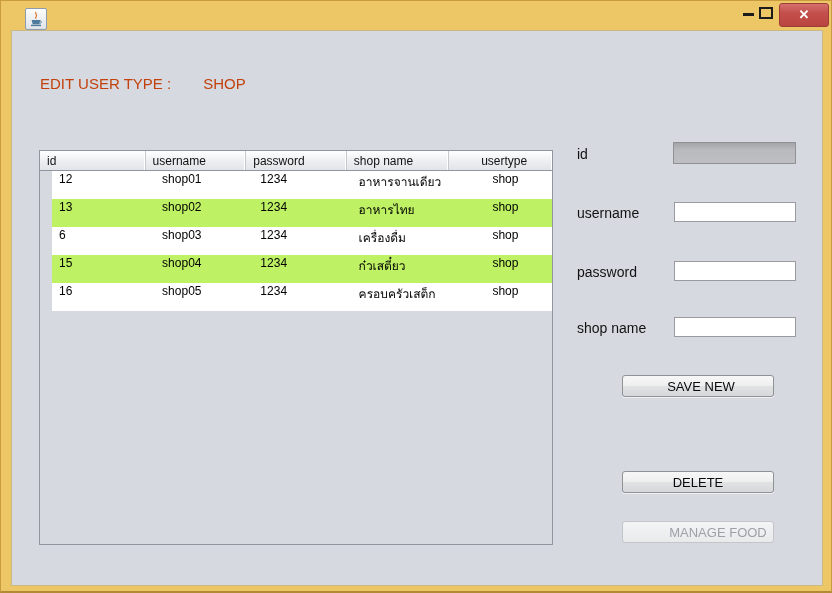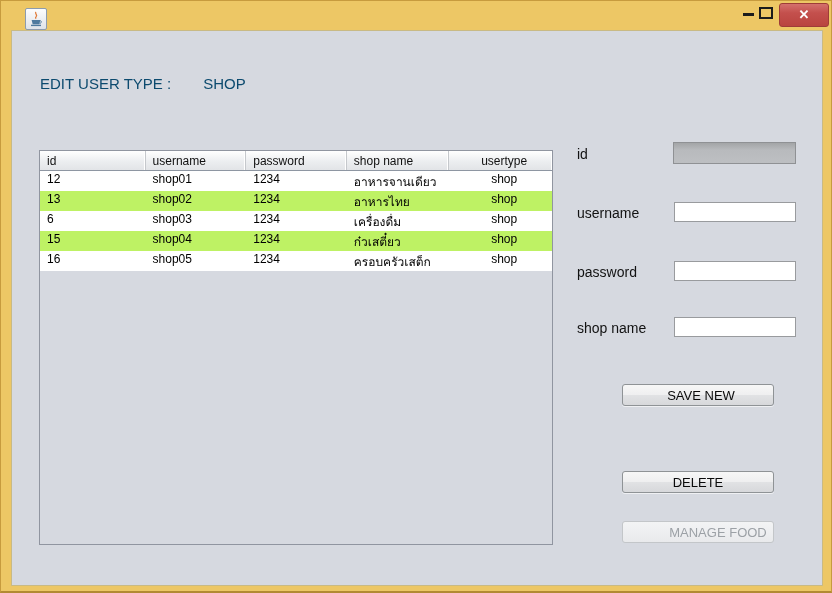--- a/index.html
+++ b/index.html
@@ -30,38 +30,38 @@
     border:1px solid #9e3c38; border-radius:3px;
     color:#ffffff; font-size:13px; font-weight:bold; text-align:center; line-height:22px;
   }
 
   
   .panel {
     position:absolute; left:10px; top:29px; width:812px; height:556px;
     background:#d6d9e0; border:1px solid #c9ba84;
   }
 
-  .page-title { position:absolute; left:28px; top:44px; font-size:15px; color:#0c4a6e; }
+  .page-title { position:absolute; left:28px; top:44px; font-size:15px; color:#c2410c; }
   .page-title .val { margin-left:32px; }
 
   
   .scrollpane {
     position:absolute; left:27px; top:119px; width:514px; height:395px;
     border:1px solid #9095a0; background:#d6d9e0; overflow:hidden;
   }
   .thead { display:flex; height:20px;
     background:linear-gradient(#ffffff,#eceef0 55%,#e2e4e7);
     border-bottom:1px solid #8e96a2;
   }
   .th {
     font-size:12px; color:#111; padding:3px 0 0 7px;
     border-right:1px solid #c5c8cc; box-shadow:inset -1px 0 0 #ffffff;
     overflow:hidden; white-space:nowrap;
   }
-  .tr { display:flex; height:20px; background:#ffffff; }
+  .tr { display:flex; height:28px; background:#ffffff;margin-left:12px; }
   .tr.alt { background:#bef264; }
   .td { font-size:12px; color:#000; padding:1px 0 0 7px; overflow:hidden; white-space:nowrap; }
   .col0 { width:106px; } .col1 { width:101px; } .col2 { width:101px; }
   .col3 { width:103px; } .col4 { width:103px; border-right:none;text-align:center; }
 
   
   .flabel { position:absolute; font-size:14px; color:#121212; line-height:22px; }
   .finput {
     position:absolute; width:122px; height:20px;
     border:1px solid #999b9e; background:#ffffff;
@@ -163,18 +163,18 @@
 
     <div class="flabel" style="left:565px; top:171px;">username</div>
     <input class="finput" style="left: 662px; top: 171px;" value="">
 
     <div class="flabel" style="left:565px; top:230px;">password</div>
     <input class="finput" style="left: 662px; top: 230px;" value="">
 
     <div class="flabel" style="left:565px; top:286px;">shop name</div>
     <input class="finput" style="left: 662px; top: 286px;" value="">
 
-    <button class="btn" style="top:353px;padding-left:6px;">SAVE NEW</button>
+    <button class="btn" style="top:344px;padding-left:6px;">SAVE NEW</button>
     <button class="btn" style="top:440px;text-align:center;">DELETE</button>
     <button class="btn" style="top:490px;" disabled="">MANAGE FOOD</button>
 
   </div>
 </div>
 
 </body></html>

